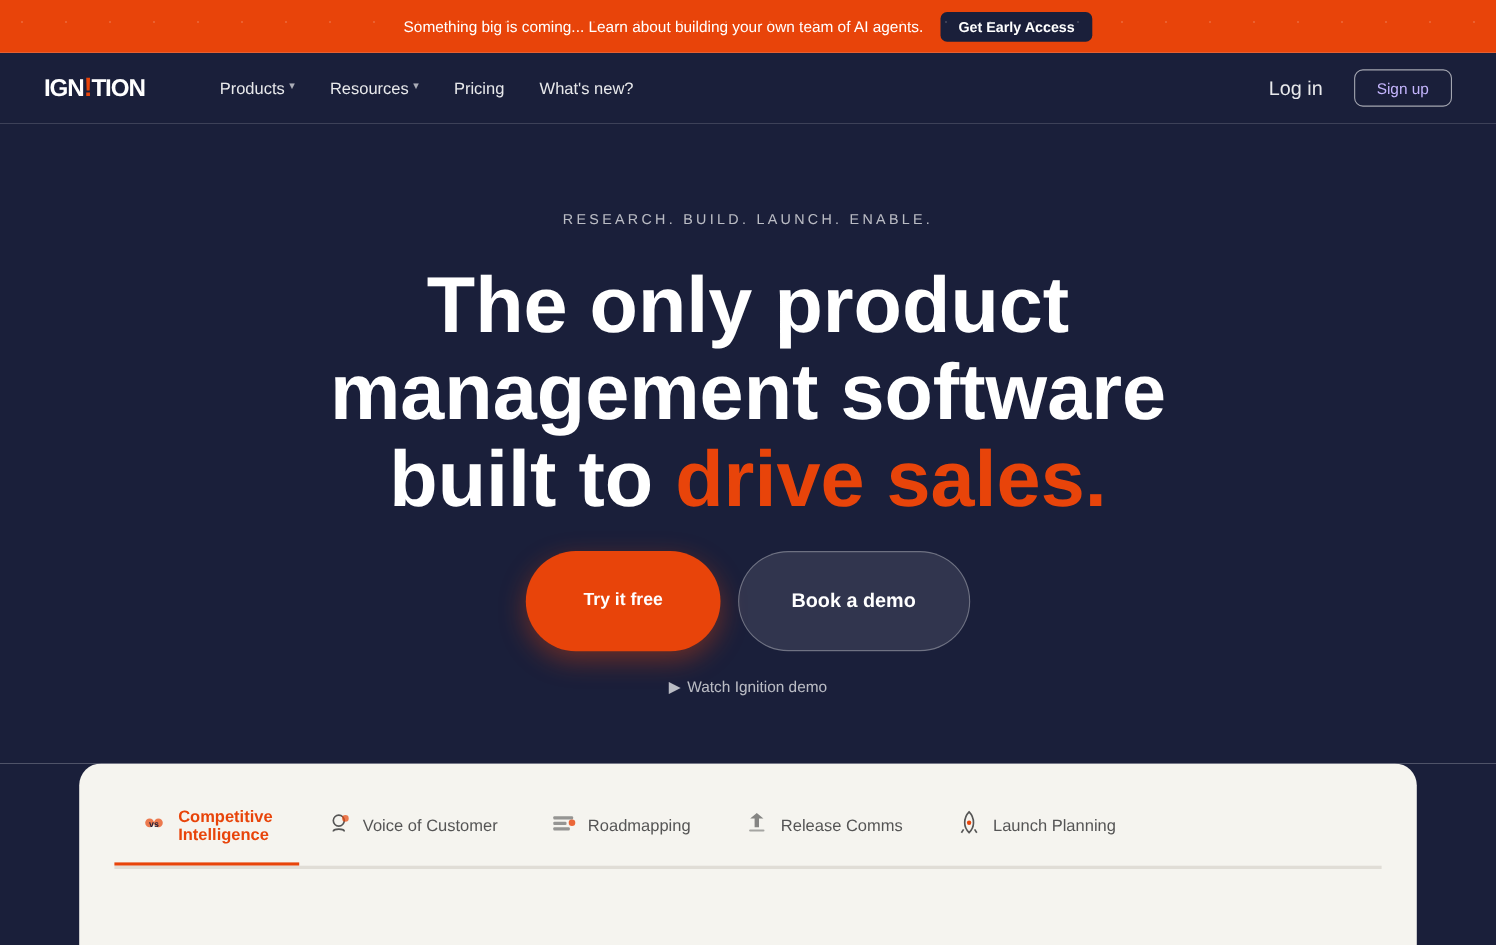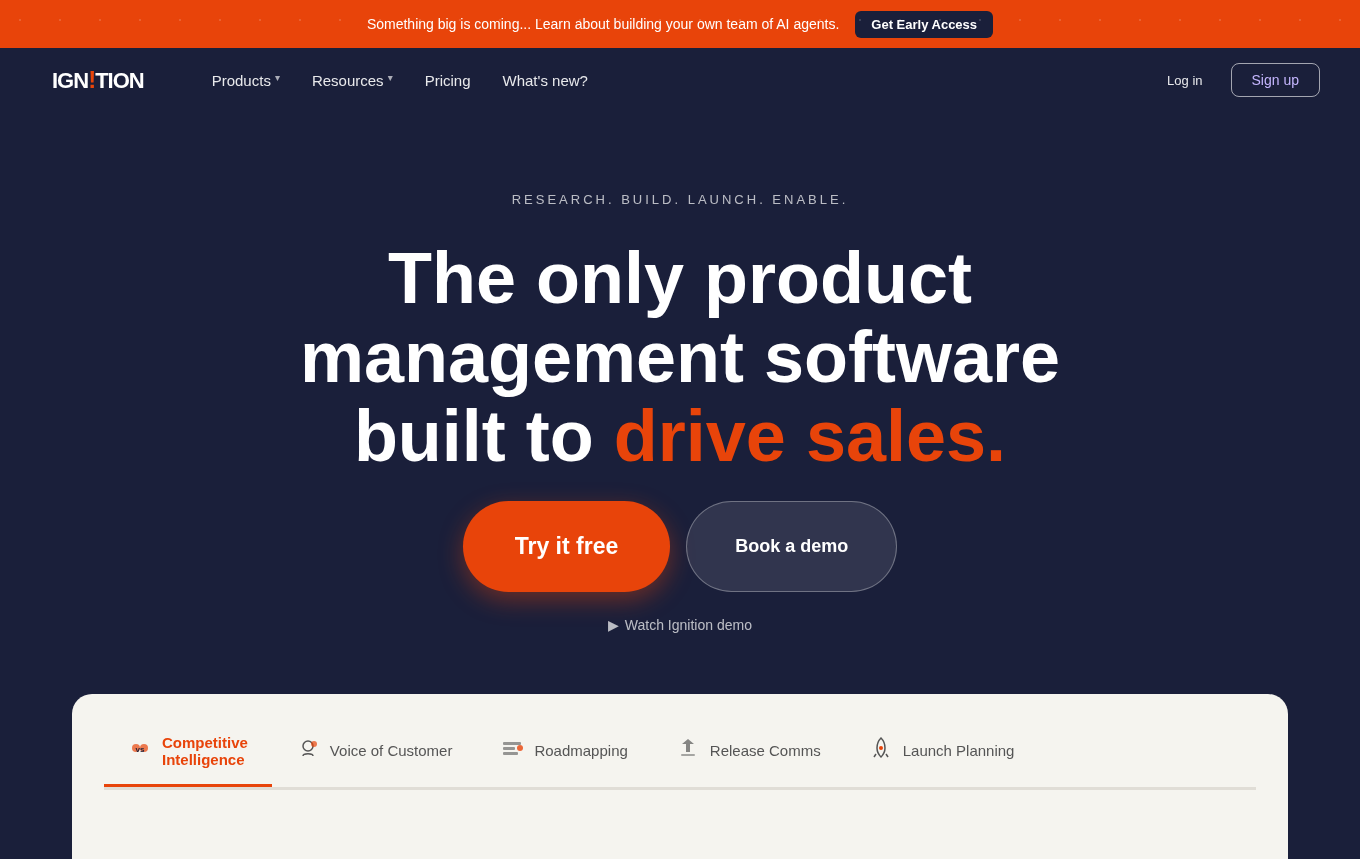--- a/index.html
+++ b/index.html
@@ -58,21 +58,20 @@
       display: flex;
       align-items: center;
       gap: 4px;
       margin-right: 24px;
     }
     .logo-text {
       color: white;
       font-size: 22px;
       font-weight: 800;
       letter-spacing: -1px;
-      margin-left: 12px;
     }
     .logo-dot {
       color: #e8440a;
       font-size: 24px;
       font-weight: 900;
     }
     .nav-links {
       display: flex;
       align-items: center;
       gap: 8px;
@@ -93,21 +92,21 @@
       font-size: 10px;
       opacity: 0.7;
     }
     .nav-right {
       display: flex;
       align-items: center;
       gap: 16px;
     }
     .login-btn {
       color: rgba(255,255,255,0.9);
-      font-size: 13px;
+      font-size: 18px;
       font-weight: 500;
       cursor: pointer;
       padding: 8px 12px;
     }
     .signup-btn {
       background: transparent;
       color: #c4b5fd;
       border: 1.5px solid rgba(255,255,255,0.6);
       padding: 8px 20px;
       border-radius: 8px;
@@ -153,21 +152,21 @@
       justify-content: center;
       gap: 16px;
       margin-bottom: 24px;
     }
     .btn-primary {
       background: #e8440a;
       color: white;
       border: none;
       padding: 11px 52px;
       border-radius: 50px;
-      font-size: 23px;
+      font-size: 16px;
       font-weight: 700;
       cursor: pointer;
       box-shadow: 0 8px 24px rgba(232,68,10,0.4);
     }
     .btn-secondary {
       background: rgba(255,255,255,0.1);
       color: white;
       border: 1.5px solid rgba(255,255,255,0.3);
       padding: 34px 48px;
       border-radius: 50px;

